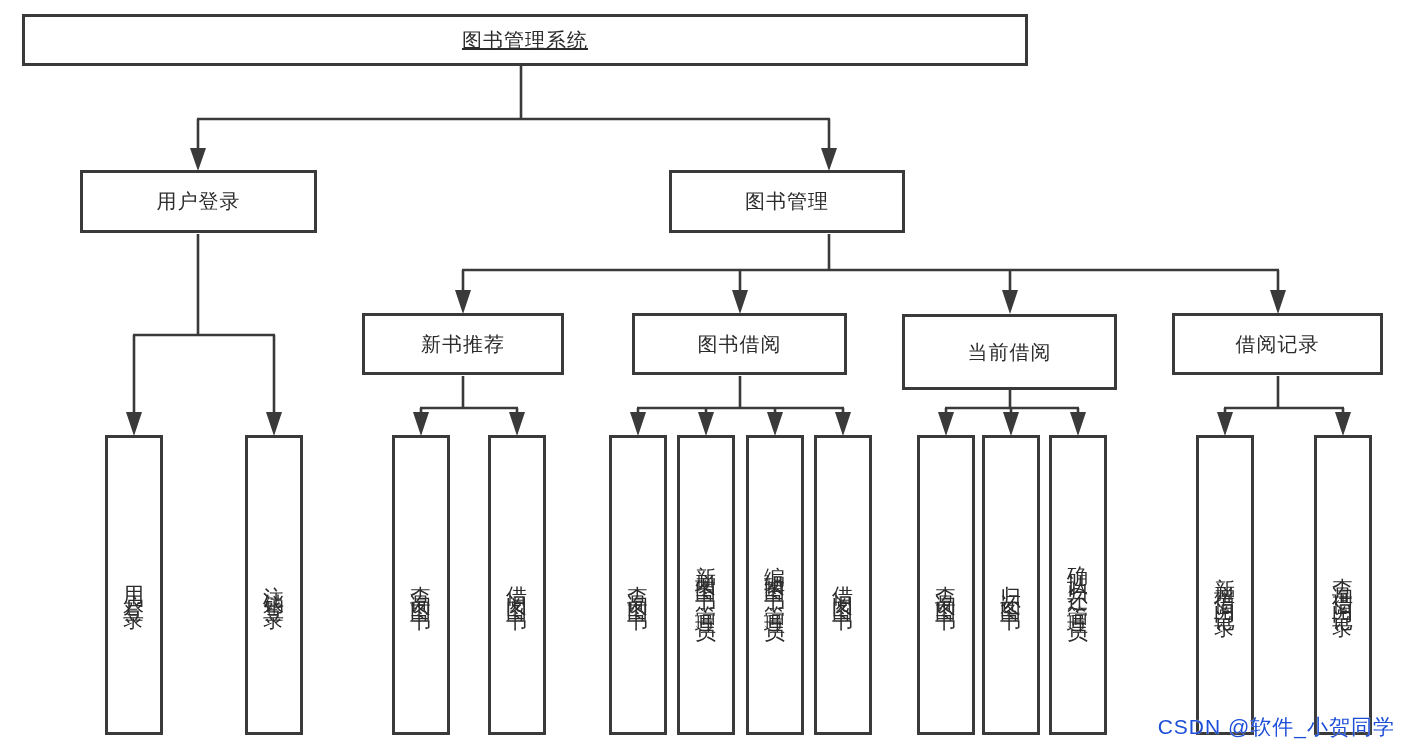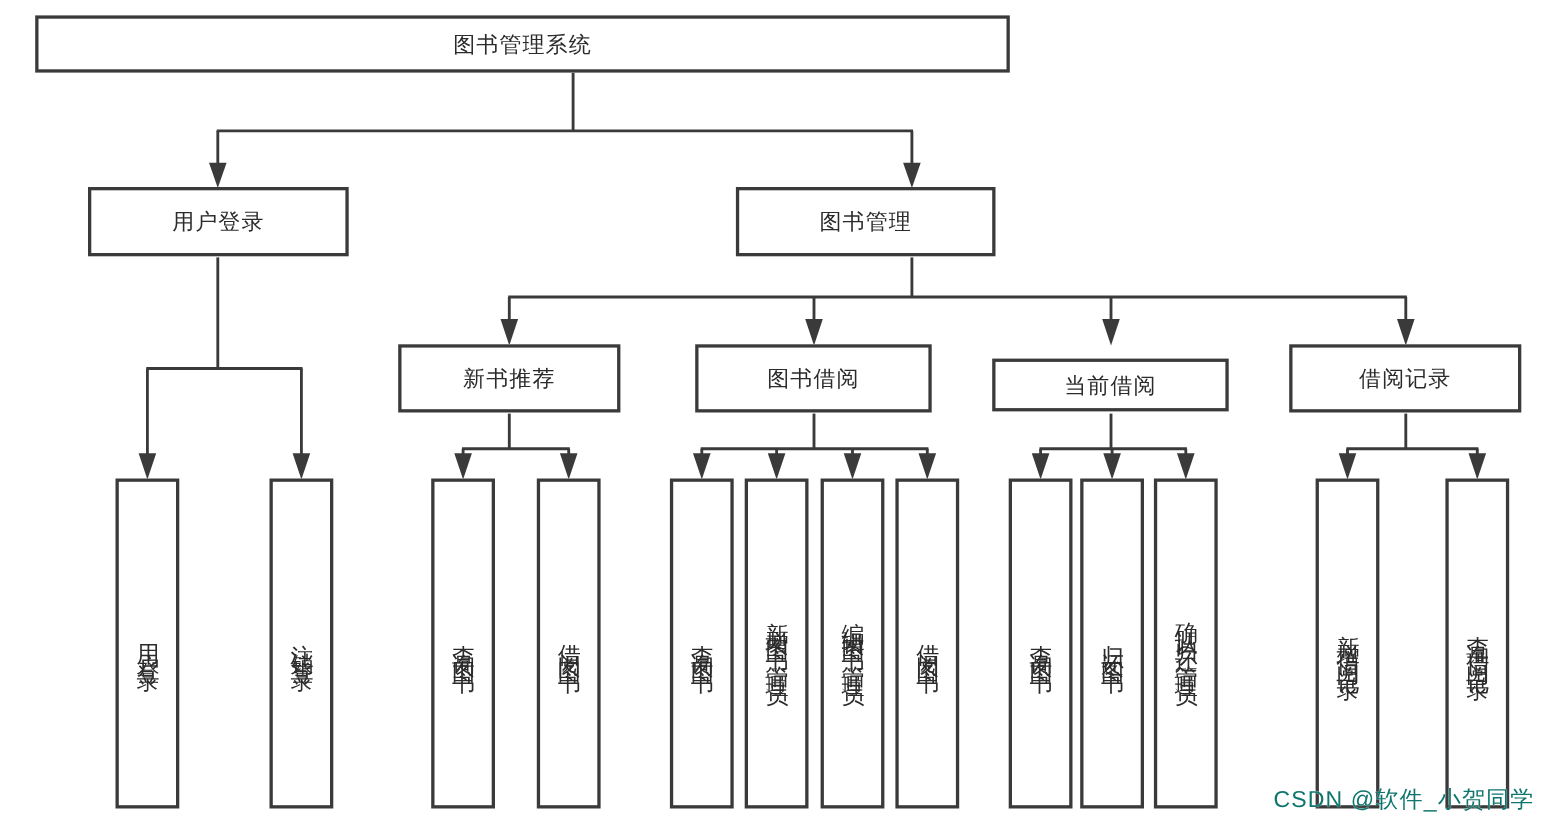--- a/index.html
+++ b/index.html
@@ -33,21 +33,21 @@
     font-size: 21px;
     letter-spacing: 8px;
     line-height: 1;
     white-space: nowrap;
   }
   .watermark {
     position: absolute;
     right: 10px;
     bottom: 6px;
     font-size: 21px;
-    color: #0f766e;
+    color: #1d4ed8;
     letter-spacing: 1px;
     text-shadow: 0 0 1px #ffffff;
   }
 </style>
 </head>
 <body>
 
 <div class="stage">
 
   <svg class="connectors" viewBox="0 0 1405 747" xmlns="http://www.w3.org/2000/svg" fill="none" stroke="#3a3a3a" stroke-width="2.6">
@@ -105,38 +105,38 @@
     <polygon points="1070,412 1086,412 1078,436" fill="#3a3a3a" stroke="none"></polygon>
 
     <path d="M1278 376 L1278 408"></path>
     <path d="M1224 408 L1344 408"></path>
     <path d="M1225 408 L1225 414"></path>
     <path d="M1343 408 L1343 414"></path>
     <polygon points="1217,412 1233,412 1225,436" fill="#3a3a3a" stroke="none"></polygon>
     <polygon points="1335,412 1351,412 1343,436" fill="#3a3a3a" stroke="none"></polygon>
   </svg>
 
-  <div class="node h" style="left:32px; top:14px; width:886px; height:52px;">
+  <div class="node h" style="left:22px; top:14px; width:1006px; height:52px;text-decoration:underline;">
     <span>图书管理系统</span>
   </div>
 
   <div class="node h" style="left:80px; top:170px; width:237px; height:63px;">
     <span>用户登录</span>
   </div>
   <div class="node h" style="left:669px; top:170px; width:236px; height:63px;">
     <span>图书管理</span>
   </div>
 
   <div class="node h" style="left:632px; top:313px; width:215px; height:62px;">
     <span>图书借阅</span>
   </div>
   <div class="node h" style="left:362px; top:313px; width:202px; height:62px;">
     <span>新书推荐</span>
   </div>
-  <div class="node h" style="left:902px; top:326px; width:215px; height:48px;">
+  <div class="node h" style="left:902px; top:314px; width:215px; height:76px;">
     <span>当前借阅</span>
   </div>
   <div class="node h" style="left:1172px; top:313px; width:211px; height:62px;">
     <span>借阅记录</span>
   </div>
 
   <div class="node v" style="left:105px; top:435px; width:58px; height:300px;">
     <span>用户登录</span>
   </div>
   <div class="node v" style="left:245px; top:435px; width:58px; height:300px;">

